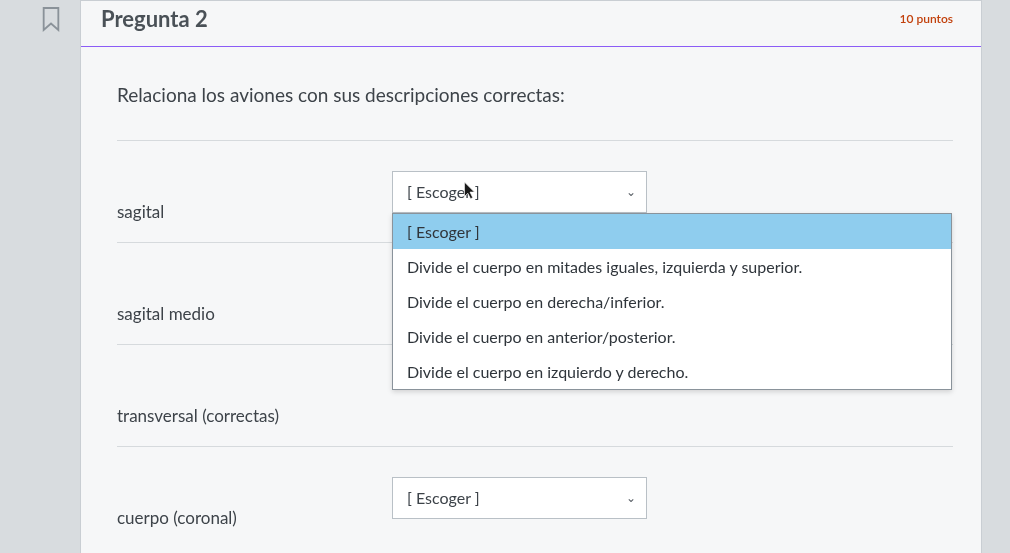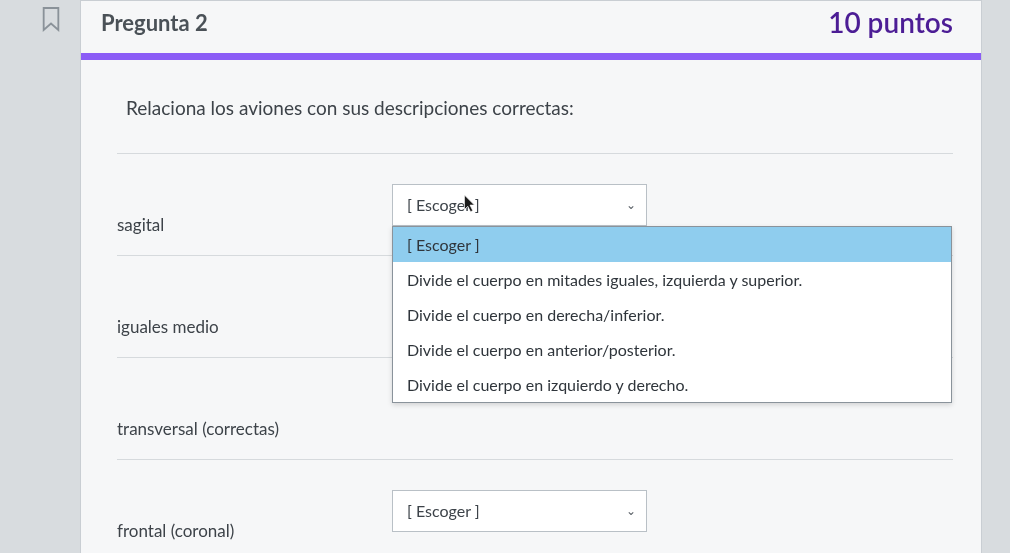--- a/index.html
+++ b/index.html
@@ -32,40 +32,39 @@
       flex: 1;
       background: #f6f7f8;
       margin-right: 28px;
       border: 1px solid #c9ced3;
     }
     .q-header {
       display: flex;
       justify-content: space-between;
       align-items: center;
       padding: 4px 28px 14px 20px;
-      border-bottom: 7px solid #8b5cf6;
+      border-bottom: 1px solid #8b5cf6;
     }
     .q-title {
       font-size: 22px;
       font-weight: 700;
       color: #4a5157;
     }
     .q-points {
-      font-size: 28px;
+      font-size: 12px;
       font-weight: 600;
-      color: #4c1d95;
+      color: #c2410c;
     }
     .q-body {
       padding: 36px 28px 20px 36px;
     }
     .q-prompt {
       font-size: 19px;
       color: #3d4349;
       margin-bottom: 34px;
-      margin-left: 9px;
     }
     .match-row {
       display: flex;
       align-items: center;
       padding: 20px 0;
       border-top: 1px solid #d6dadd;
     }
     .match-row:first-of-type { border-top: none; }
     .match-label {
       width: 275px;
@@ -158,41 +157,41 @@
             <div class="dropdown-item selected">[ Escoger ]</div>
             <div class="dropdown-item">Divide el cuerpo en mitades iguales, izquierda y superior.</div>
             <div class="dropdown-item">Divide el cuerpo en derecha/inferior.</div>
             <div class="dropdown-item">Divide el cuerpo en anterior/posterior.</div>
             <div class="dropdown-item">Divide el cuerpo en izquierdo y derecho.</div>
           </div>
         </div>
       </div>
 
       <div class="match-row">
-        <div class="match-label">iguales medio</div>
+        <div class="match-label">sagital medio</div>
         <div class="select-wrap">
           <div class="select-box" style="visibility:hidden;">
             <span>[ Escoger ]</span>
             <span class="chev">⌄</span>
           </div>
         </div>
       </div>
 
       <div class="match-row">
         <div class="match-label">transversal (correctas)</div>
         <div class="select-wrap">
           <div class="select-box" style="visibility:hidden;">
             <span>[ Escoger ]</span>
             <span class="chev">⌄</span>
           </div>
         </div>
       </div>
 
       <div class="match-row">
-        <div class="match-label">frontal (coronal)</div>
+        <div class="match-label">cuerpo (coronal)</div>
         <div class="select-wrap">
           <div class="select-box">
             <span>[ Escoger ]</span>
             <span class="chev">⌄</span>
           </div>
         </div>
       </div>
 
     </div>
   </div>

